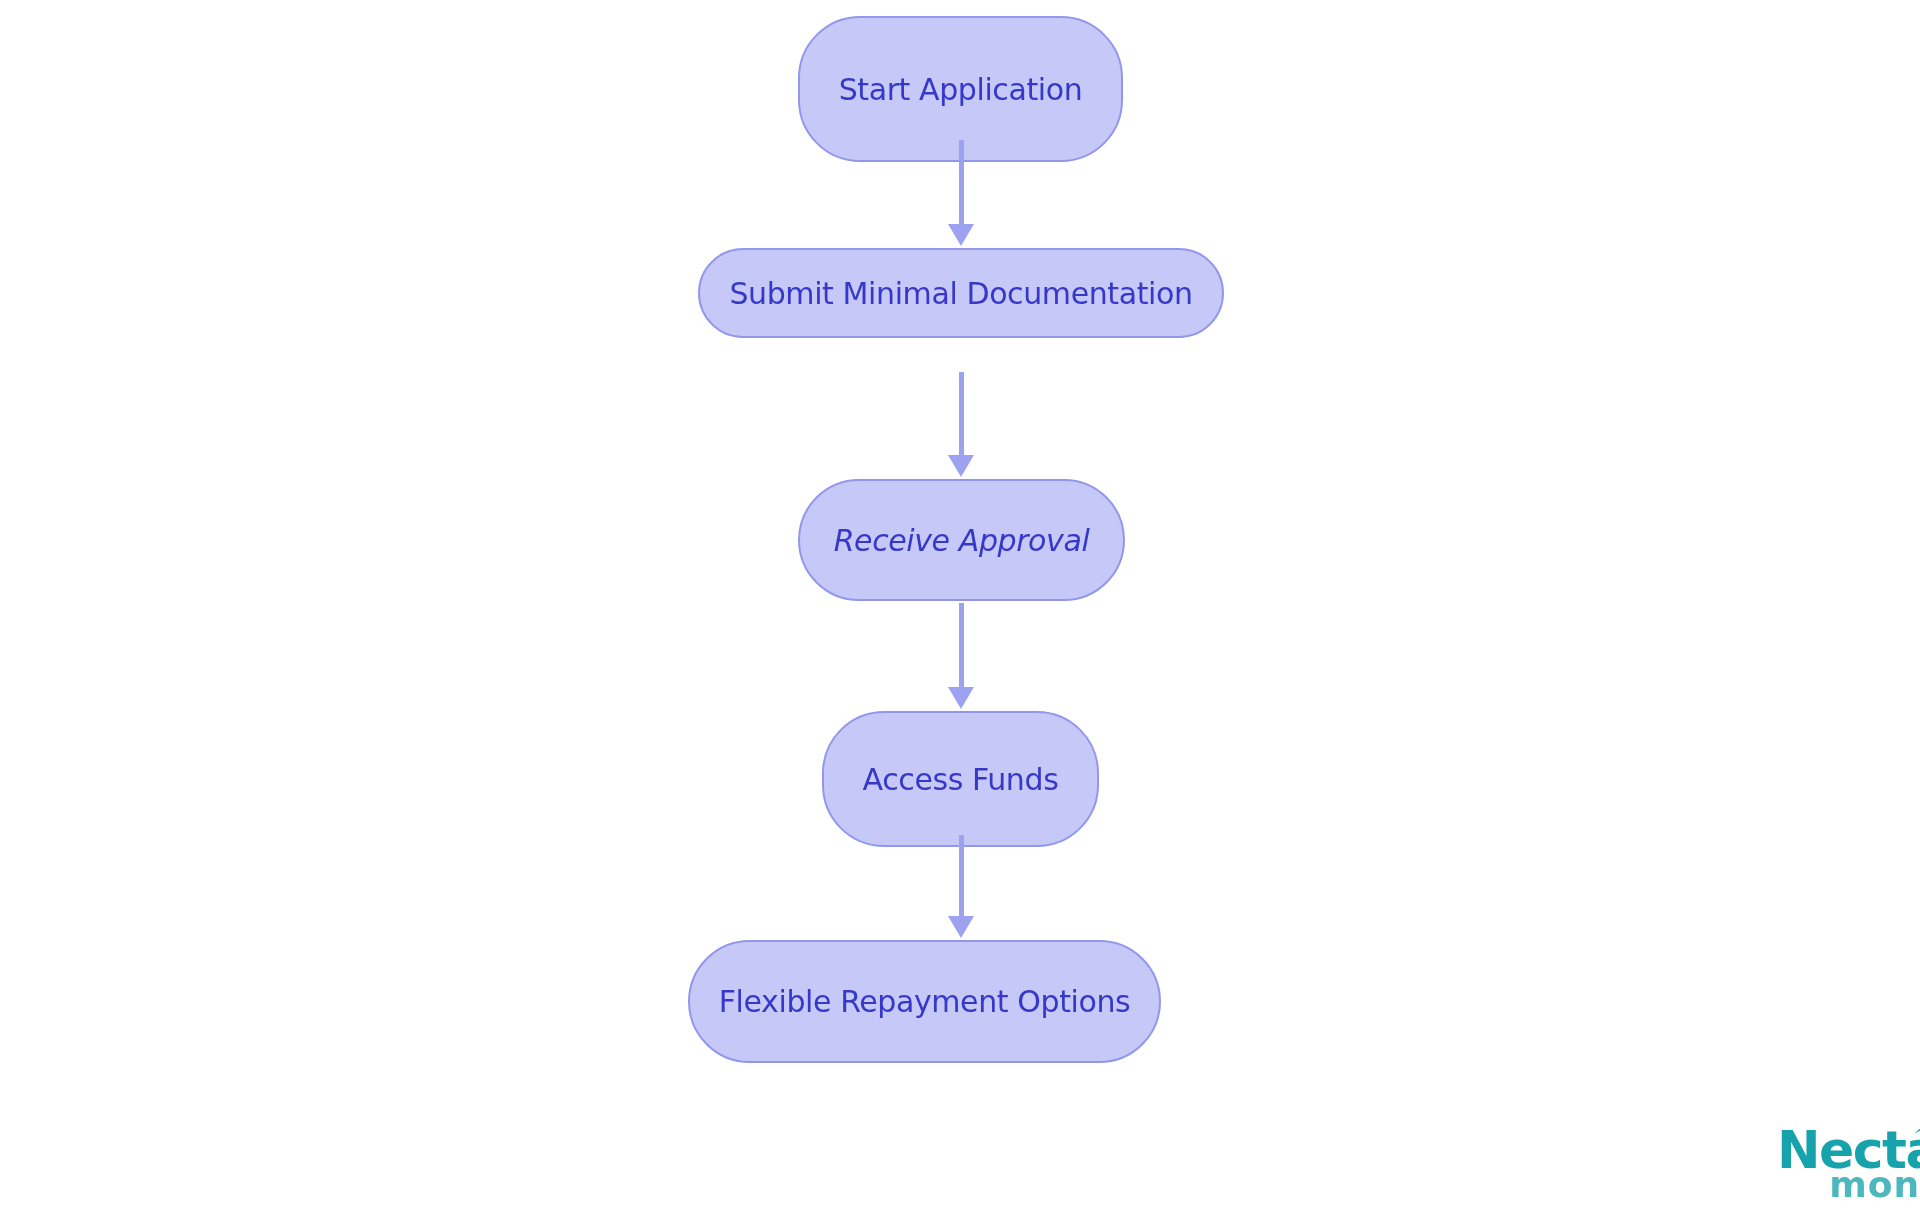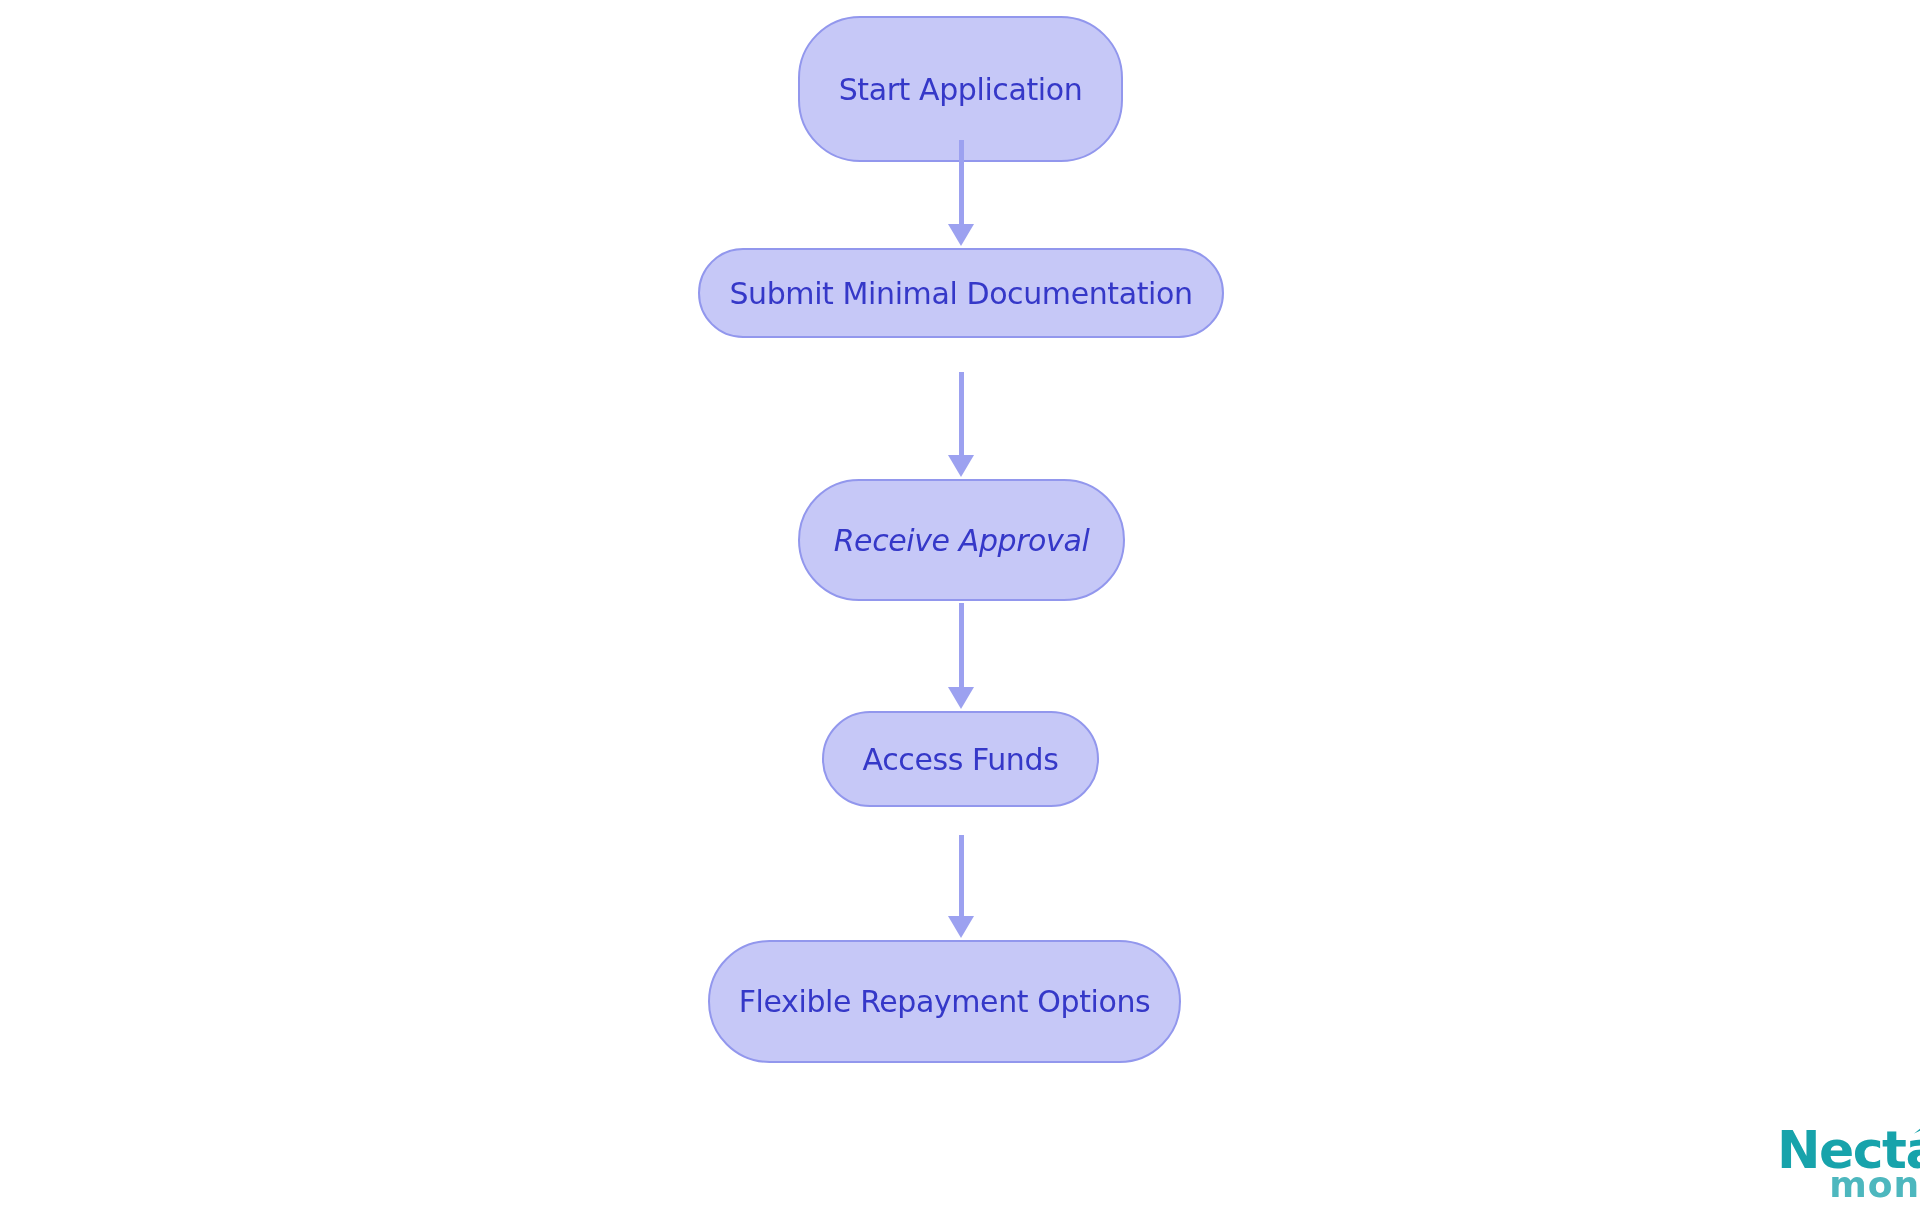--- a/index.html
+++ b/index.html
@@ -25,22 +25,22 @@
   }
   .node-label {
     color: var(--node-text, #3538c8);
     font-size: 30px;
     letter-spacing: -0.4px;
     white-space: nowrap;
   }
   .node-1 { left: 798px; top: 16px;  width: 325px; height: 146px; }
   .node-2 { left: 698px; top: 248px; width: 526px; height: 90px; text-align: center; }
   .node-3 { left: 798px; top: 479px; width: 327px; height: 122px; font-style: italic; }
-  .node-4 { left: 822px; top: 711px; width: 277px; height: 96px; }
-  .node-5 { left: 708px; top: 940px; width: 473px; height: 123px; }
+  .node-4 { left: 822px; top: 711px; width: 277px; height: 136px; }
+  .node-5 { left: 688px; top: 940px; width: 473px; height: 123px; }
 
   
   .arrow {
     position: absolute;
     width: 26px;
     display: flex;
     flex-direction: column;
     align-items: center;
   }
   .arrow-line {

